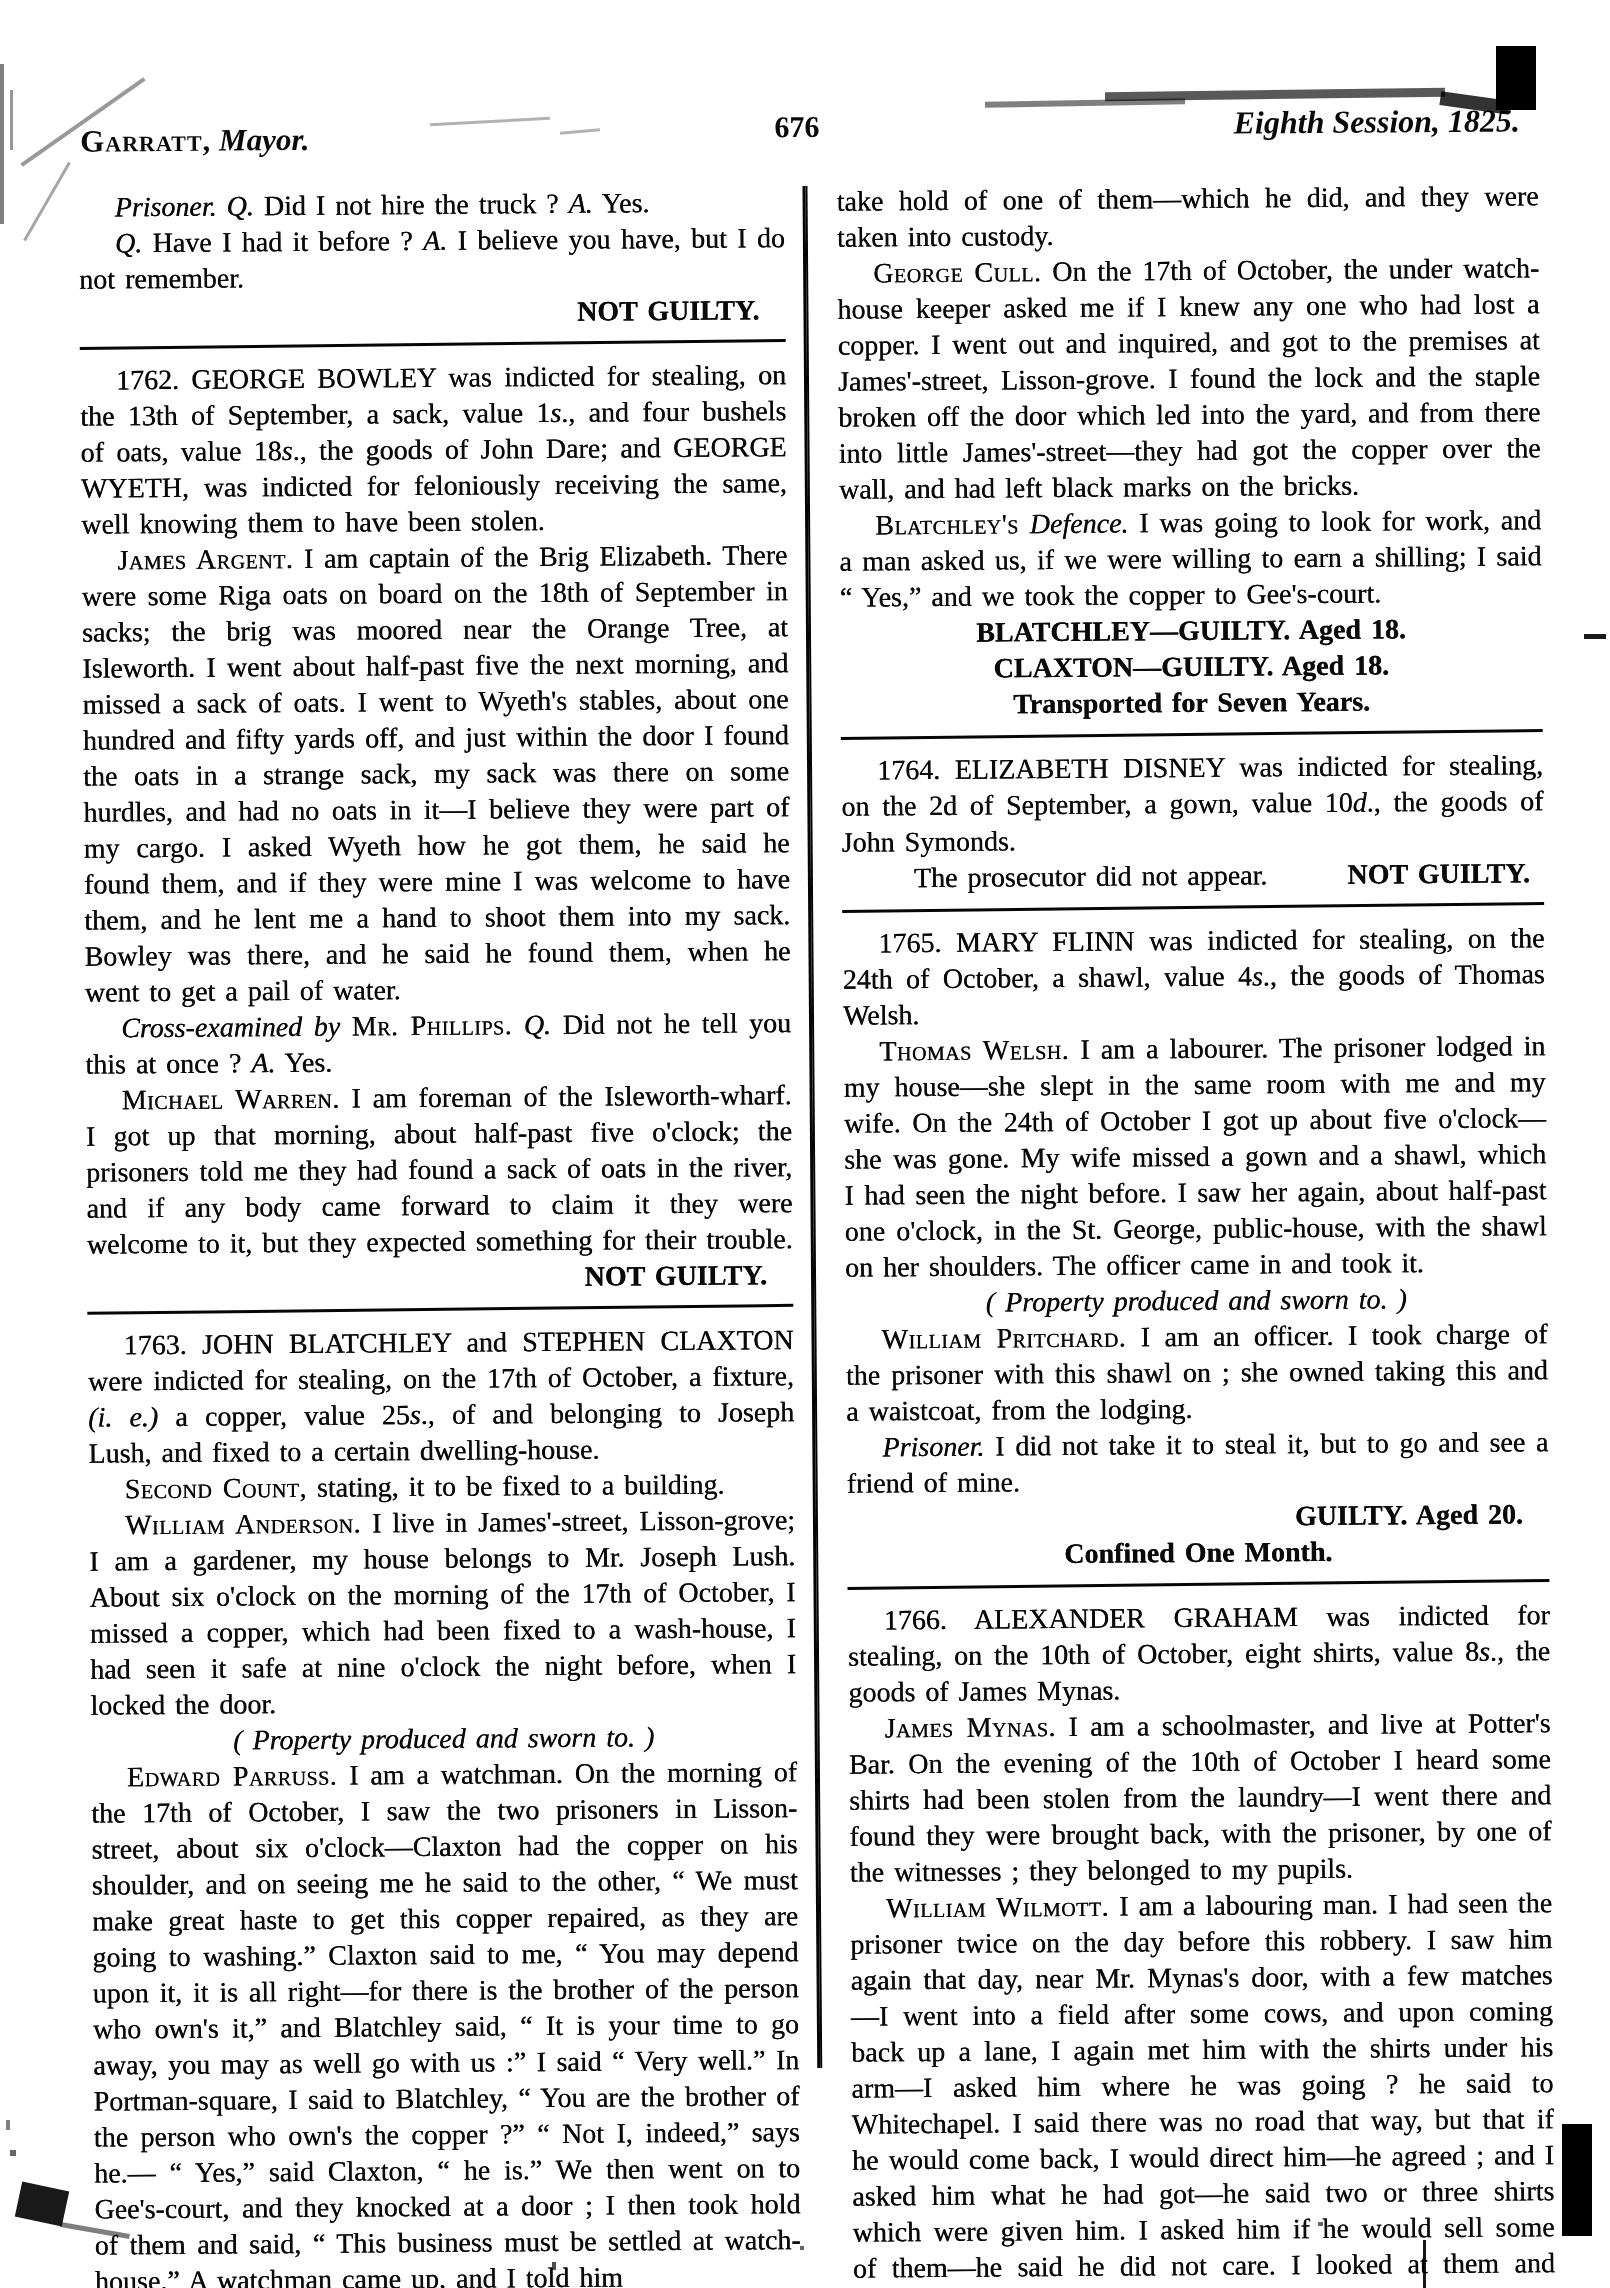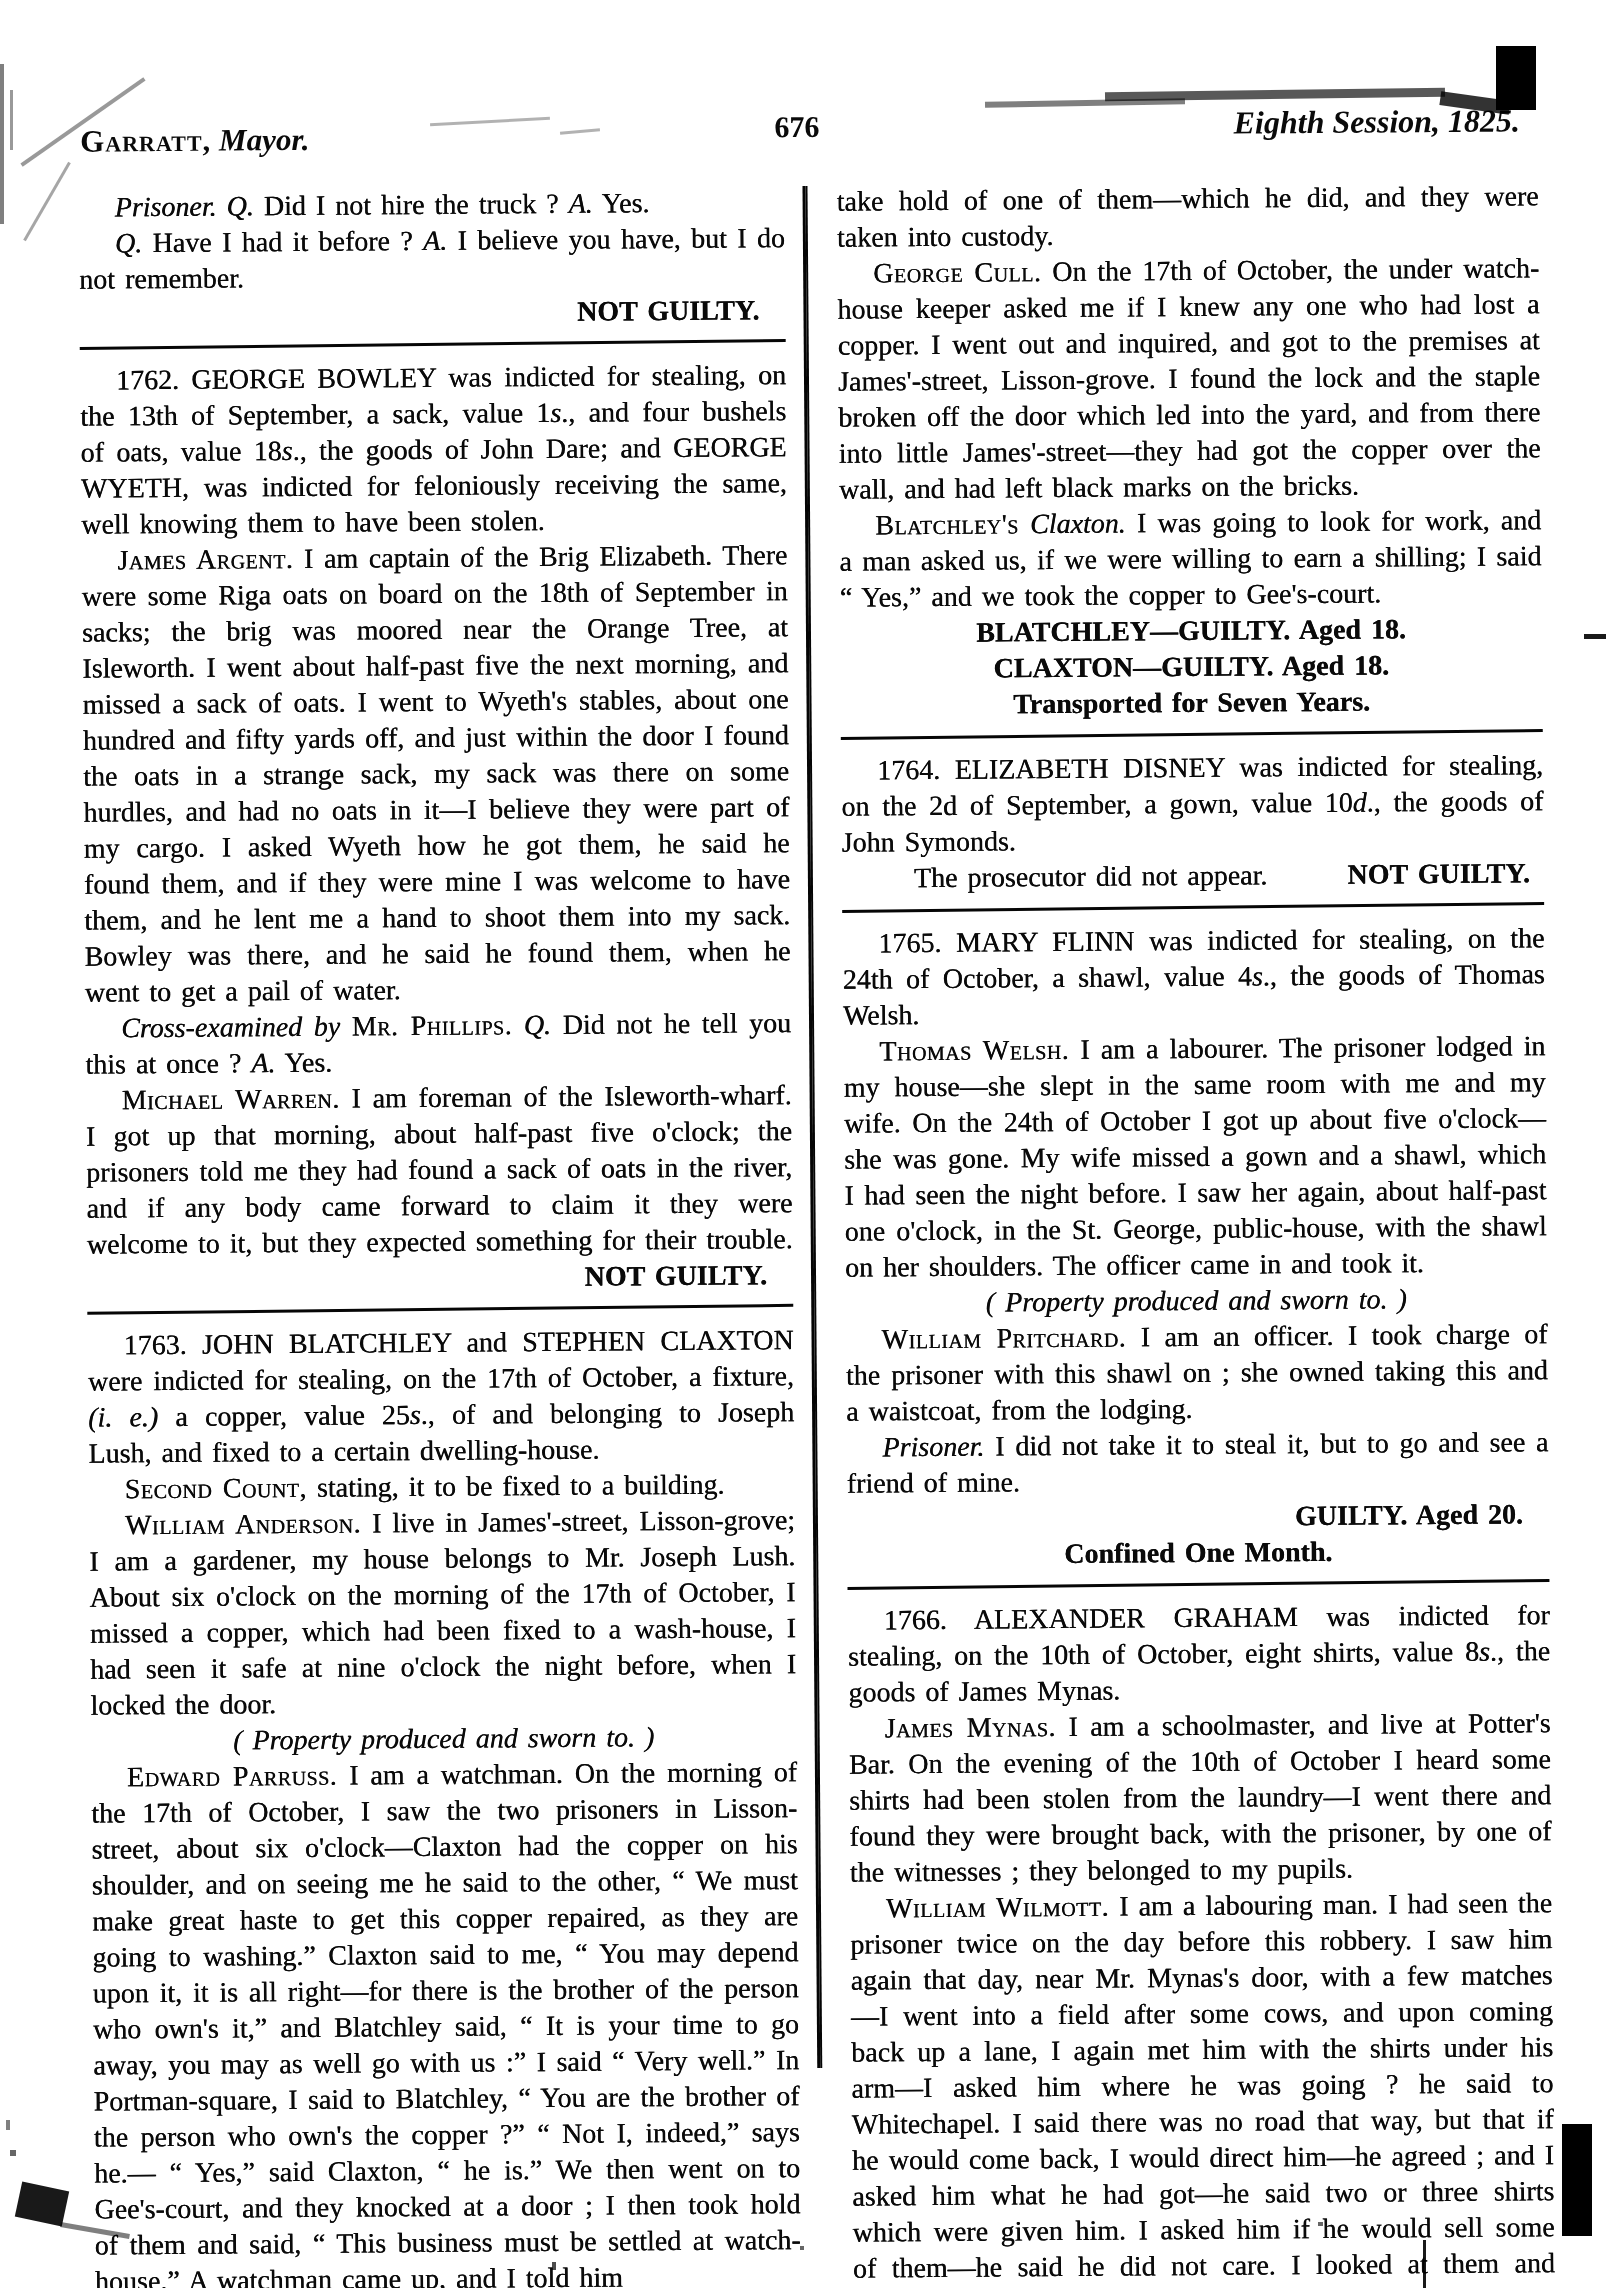--- a/index.html
+++ b/index.html
@@ -68,21 +68,21 @@
         <div class="case-rule"></div>
         <div class="para"><span class="seg-p">1763. JOHN BLATCHLEY and STEPHEN CLAXTON were indicted for stealing, on the 17th of October, a fixture, </span><span class="seg-i">(i. e.)</span><span class="seg-p"> a copper, value 25</span><span class="seg-i">s</span><span class="seg-p">., of and belonging to Joseph Lush, and fixed to a certain dwelling-house.</span></div>
         <div class="para"><span class="seg-sc">Second Count,</span><span class="seg-p"> stating, it to be fixed to a building.</span></div>
         <div class="para"><span class="seg-sc">William Anderson.</span><span class="seg-p">  I live in James'-street, Lisson-grove; I am a gardener, my house belongs to Mr. Joseph Lush.  About six o'clock on the morning of the 17th of October, I missed a copper, which had been fixed to a wash-house, I had seen it safe at nine o'clock the night before, when I locked the door.</span></div>
         <div class="centered"><span class="seg-i">( Property produced and sworn to. )</span></div>
         <div class="para"><span class="seg-sc">Edward Parruss.</span><span class="seg-p">  I am a watchman.  On the morning of the 17th of October, I saw the two prisoners in Lisson-street, about six o'clock—Claxton had the copper on his shoulder, and on seeing me he said to the other, “ We must make great haste to get this copper repaired, as they are going to washing.”  Claxton said to me, “ You may depend upon it, it is all right—for there is the brother of the person who own's it,” and Blatchley said, “ It is your time to go away, you may as well go with us :” I said “ Very well.”  In Portman-square, I said to Blatchley, “ You are the brother of the person who own's the copper ?”  “ Not I, indeed,” says he.— “ Yes,” said Claxton, “ he is.”  We then went on to Gee's-court, and they knocked at a door ; I then took hold of them and said, “ This business must be settled at watch-house.”  A watchman came up, and I told him</span></div>
       </div>
     <div class="col col-right">
         <div class="para noindent"><span class="seg-p">take hold of one of them—which he did, and they were taken into custody.</span></div>
         <div class="para"><span class="seg-sc">George Cull.</span><span class="seg-p">  On the 17th of October, the under watch-house keeper asked me if I knew any one who had lost a copper.  I went out and inquired, and got to the premises at James'-street, Lisson-grove.  I found the lock and the staple broken off the door which led into the yard, and from there into little James'-street—they had got the copper over the wall, and had left black marks on the bricks.</span></div>
-        <div class="para"><span class="seg-sc">Blatchley's</span><span class="seg-i"> Claxton.</span><span class="seg-p">  I was going to look for work, and a man asked us, if we were willing to earn a shilling; I said “ Yes,” and we took the copper to Gee's-court.</span></div>
+        <div class="para"><span class="seg-sc">Blatchley's</span><span class="seg-i"> Defence.</span><span class="seg-p">  I was going to look for work, and a man asked us, if we were willing to earn a shilling; I said “ Yes,” and we took the copper to Gee's-court.</span></div>
         <div class="centered centered-bold"><span class="seg-p">BLATCHLEY—GUILTY.  Aged 18.</span></div>
         <div class="centered centered-bold"><span class="seg-p">CLAXTON—GUILTY.   Aged 18.</span></div>
         <div class="centered centered-bold"><span class="seg-p">Transported for Seven Years.</span></div>
         <div class="case-rule"></div>
         <div class="para"><span class="seg-p">1764. ELIZABETH DISNEY was indicted for stealing, on the 2d of September, a gown, value 10</span><span class="seg-i">d</span><span class="seg-p">., the goods of John Symonds.</span></div>
         <div class="splitline">
           <span class="split-left"><span class="seg-p">The prosecutor did not appear.</span></span>
           <span class="split-right"><span class="seg-p">NOT GUILTY.</span></span>
         </div>
         <div class="case-rule"></div>

